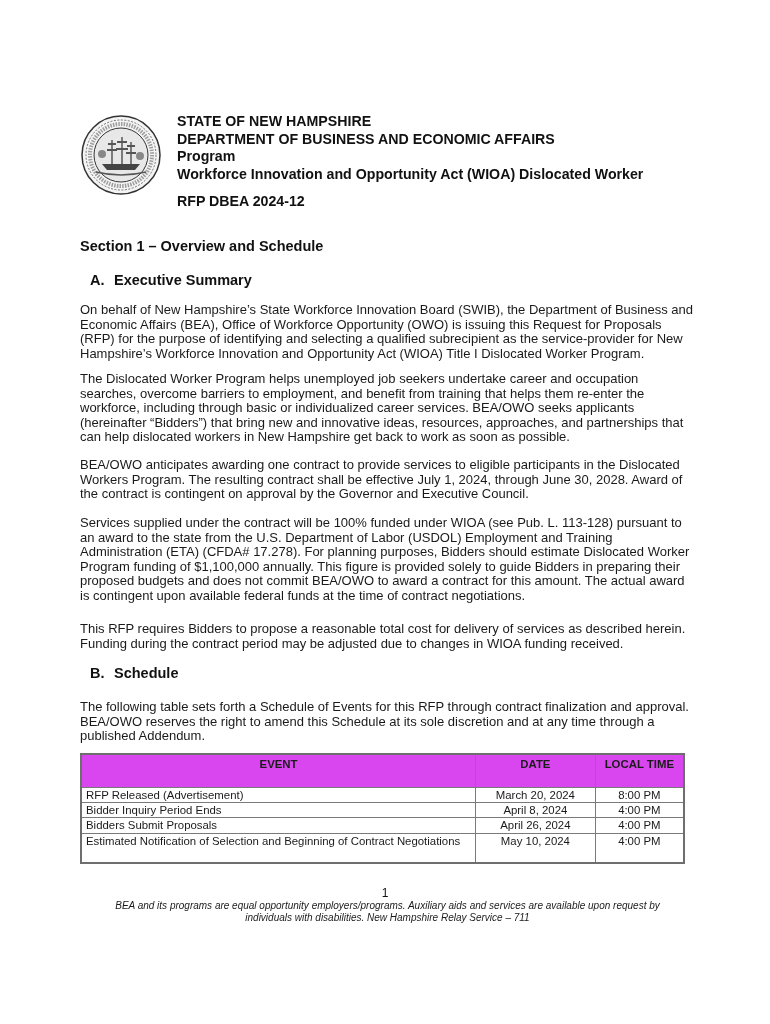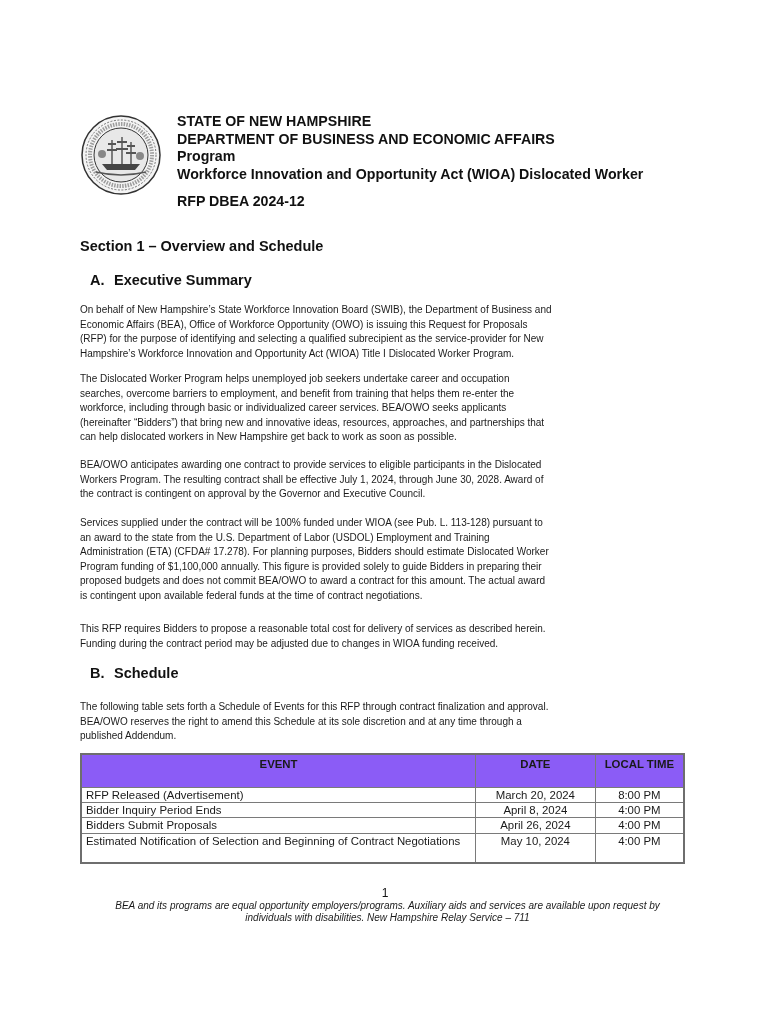--- a/index.html
+++ b/index.html
@@ -25,33 +25,33 @@
       position: absolute; left: 80px; top: 222px;
       font-weight: bold; font-size: 14.5px; color: #111;
     }
     .subsection-title {
       position: absolute; left: 90px;
       font-weight: bold; font-size: 14.5px; color: #111;
     }
     .subsection-title .letter { display: inline-block; width: 24px; }
     .para {
       position: absolute; left: 80px; width: 615px;
-      font-size: 10px; line-height: 14.6px; color: #1a1a1a;
+      font-size: 13px; line-height: 14.6px; color: #1a1a1a;
     }
     .para .line { white-space: nowrap; display: block; }
 
     table.schedule {
       position: absolute; left: 80px; top: 737px; width: 605px;
       border-collapse: collapse; font-size: 11.4px; color: #1a1a1a;
     }
     table.schedule th, table.schedule td {
       border: 1px solid #7a7a7a; padding: 0 4px; line-height: 14.2px; vertical-align: top;
     }
     table.schedule thead th {
-      background: #8b5cf6; font-weight: bold; text-align: center; height: 30px; padding-top: 2px;
+      background: #d946ef; font-weight: bold; text-align: center; height: 30px; padding-top: 2px;
     }
     table.schedule tbody td { border-top: 1px solid #7a7a7a; border-bottom: 1px solid #7a7a7a; }
     table.schedule .c-date, table.schedule .c-time { text-align: center; }
     table.schedule tr.last td { height: 28px; }
     table.schedule { border: 2px solid #6e6e6e; }
 
     .page-number {
       position: absolute; left: 0; width: 770px; top: 870px; text-align: center;
       font-size: 12px; color: #111;
     }

